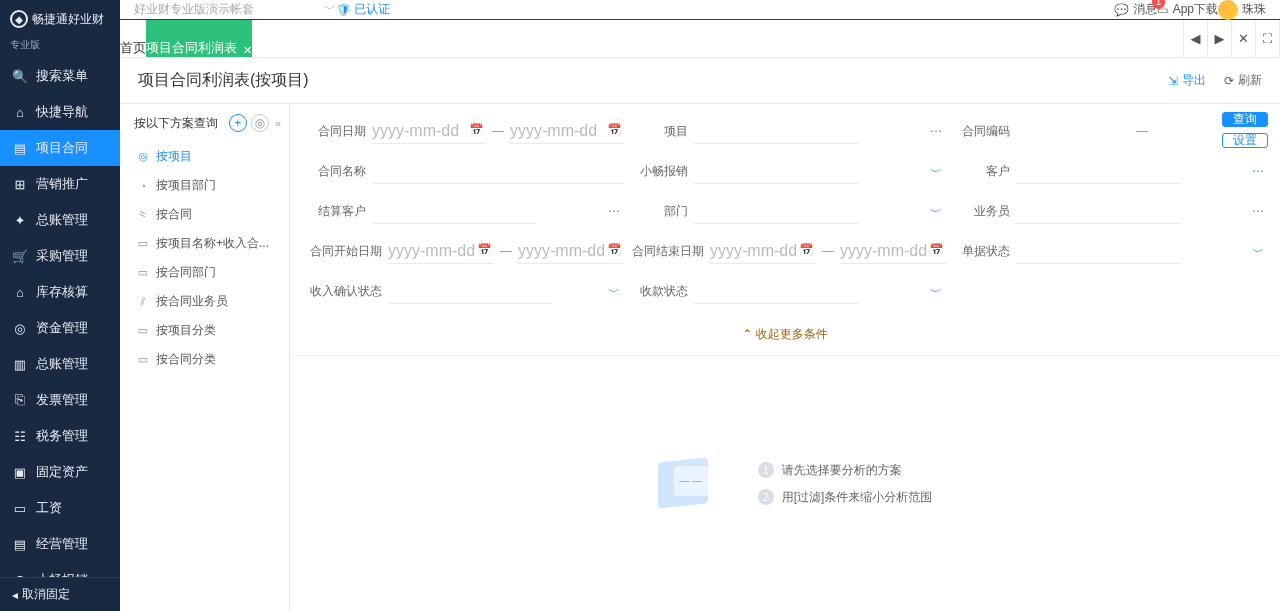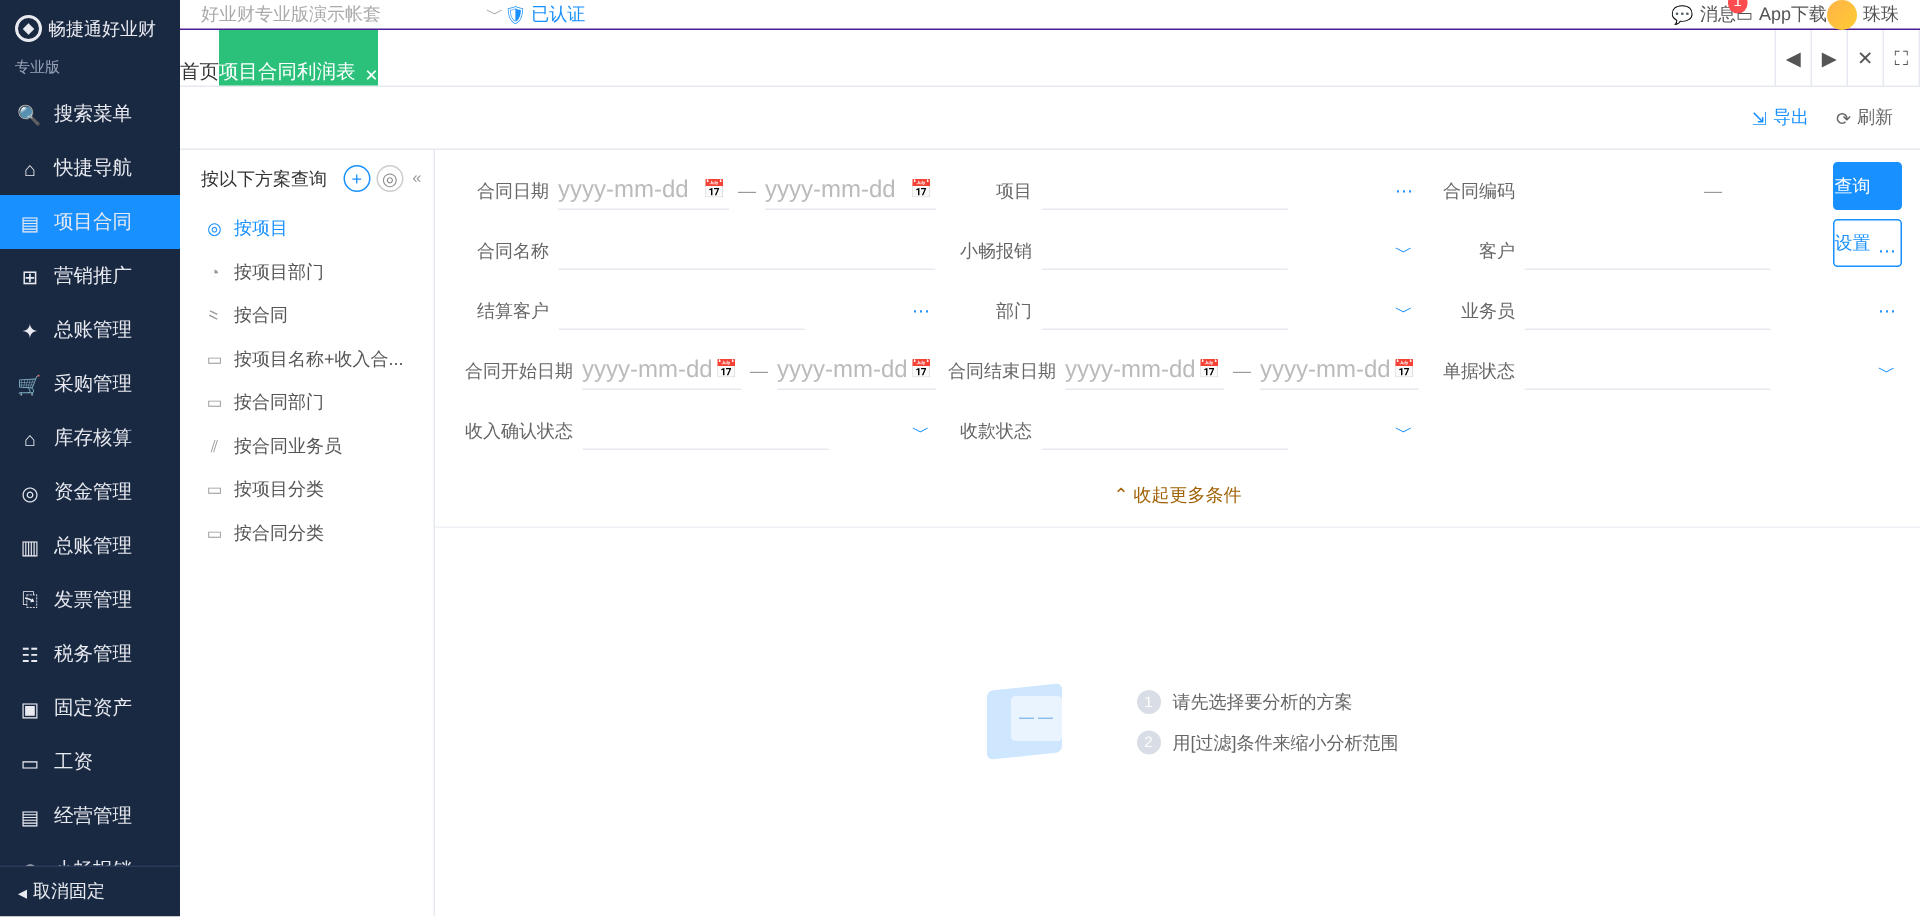--- a/index.html
+++ b/index.html
@@ -56,21 +56,21 @@
 .date-input { flex: 1; position: relative; }
 .date-input input { width: 100%; height: 26px; border: none; border-bottom: 1px solid #e6e9ef; font-size: 16px; color: #1d4ed8; padding-right: 18px; }
 .cal-icon { position: absolute; right: 2px; top: 5px; color: #1890ff; font-size: 12px; }
 .dash-sep { color: #999; }
 .picker { flex: 1; position: relative; }
 .picker-icon { position: absolute; right: 4px; top: 6px; color: #1890ff; font-size: 12px; }
 .picker-icon.chev { color: #1890ff; }
 .mdash { flex: 1; text-align: center; color: #999; }
 .collapse-bar { text-align: center; padding: 8px; font-size: 12px; color: #a16207; cursor: pointer; }
 .right-actions { position: absolute; right: 12px; top: 8px; display: flex; flex-direction: column; gap: 6px; }
-.btn { min-width: 46px; height: 32px; border-radius: 3px; font-size: 12px; display: flex; align-items: center; justify-content: flex-start; cursor: pointer; }
+.btn { min-width: 46px; height: 15px; border-radius: 3px; font-size: 12px; display: flex; align-items: center; justify-content: center; cursor: pointer; }
 .btn.primary { background: #1890ff; color: #fff; border: 1px solid #1890ff; }
 .btn.outline { background: #fff; color: #1890ff; border: 1px solid #1890ff; }
 .empty-area { flex: 1; display: flex; align-items: center; justify-content: center; gap: 30px; border-top: 1px solid #eef1f5; margin-top: 4px; }
 .empty-illus { width: 90px; height: 80px; position: relative; }
 .cube { position: absolute; width: 50px; height: 46px; background: #cfe6ff; left: 20px; top: 16px; transform: skewY(-6deg); border-radius: 4px; }
 .cube-face { position: absolute; width: 34px; height: 30px; background: #eaf4ff; left: 36px; top: 22px; border-radius: 3px; display:flex; align-items:center; justify-content:center; color:#6ba7e8; font-size: 10px; }
 .hint-list { display: flex; flex-direction: column; gap: 10px; }
 .hint { display: flex; align-items: center; gap: 8px; font-size: 12px; color: #666; }
 .hint-num { width: 16px; height: 16px; border-radius: 50%; background: #d9dde5; color: #fff; display: flex; align-items: center; justify-content: center; font-size: 10px; }
 input { outline: none; }
@@ -190,20 +190,21 @@
       </div>
       <div class="tab-ctrls">
         <div class="tab-ctrl">◀</div>
         <div class="tab-ctrl">▶</div>
         <div class="tab-ctrl">✕</div>
         <div class="tab-ctrl">⛶</div>
       </div>
     </div>
 
     <div class="page-head">
+      <div class="page-title">项目合同利润表(按项目)</div>
       <div class="head-spacer"></div>
       <div class="head-link">
         <span>⇲</span>
         <span>导出</span>
       </div>
       <div class="head-link gray">
         <span>⟳</span>
         <span>刷新</span>
       </div>
     </div>

